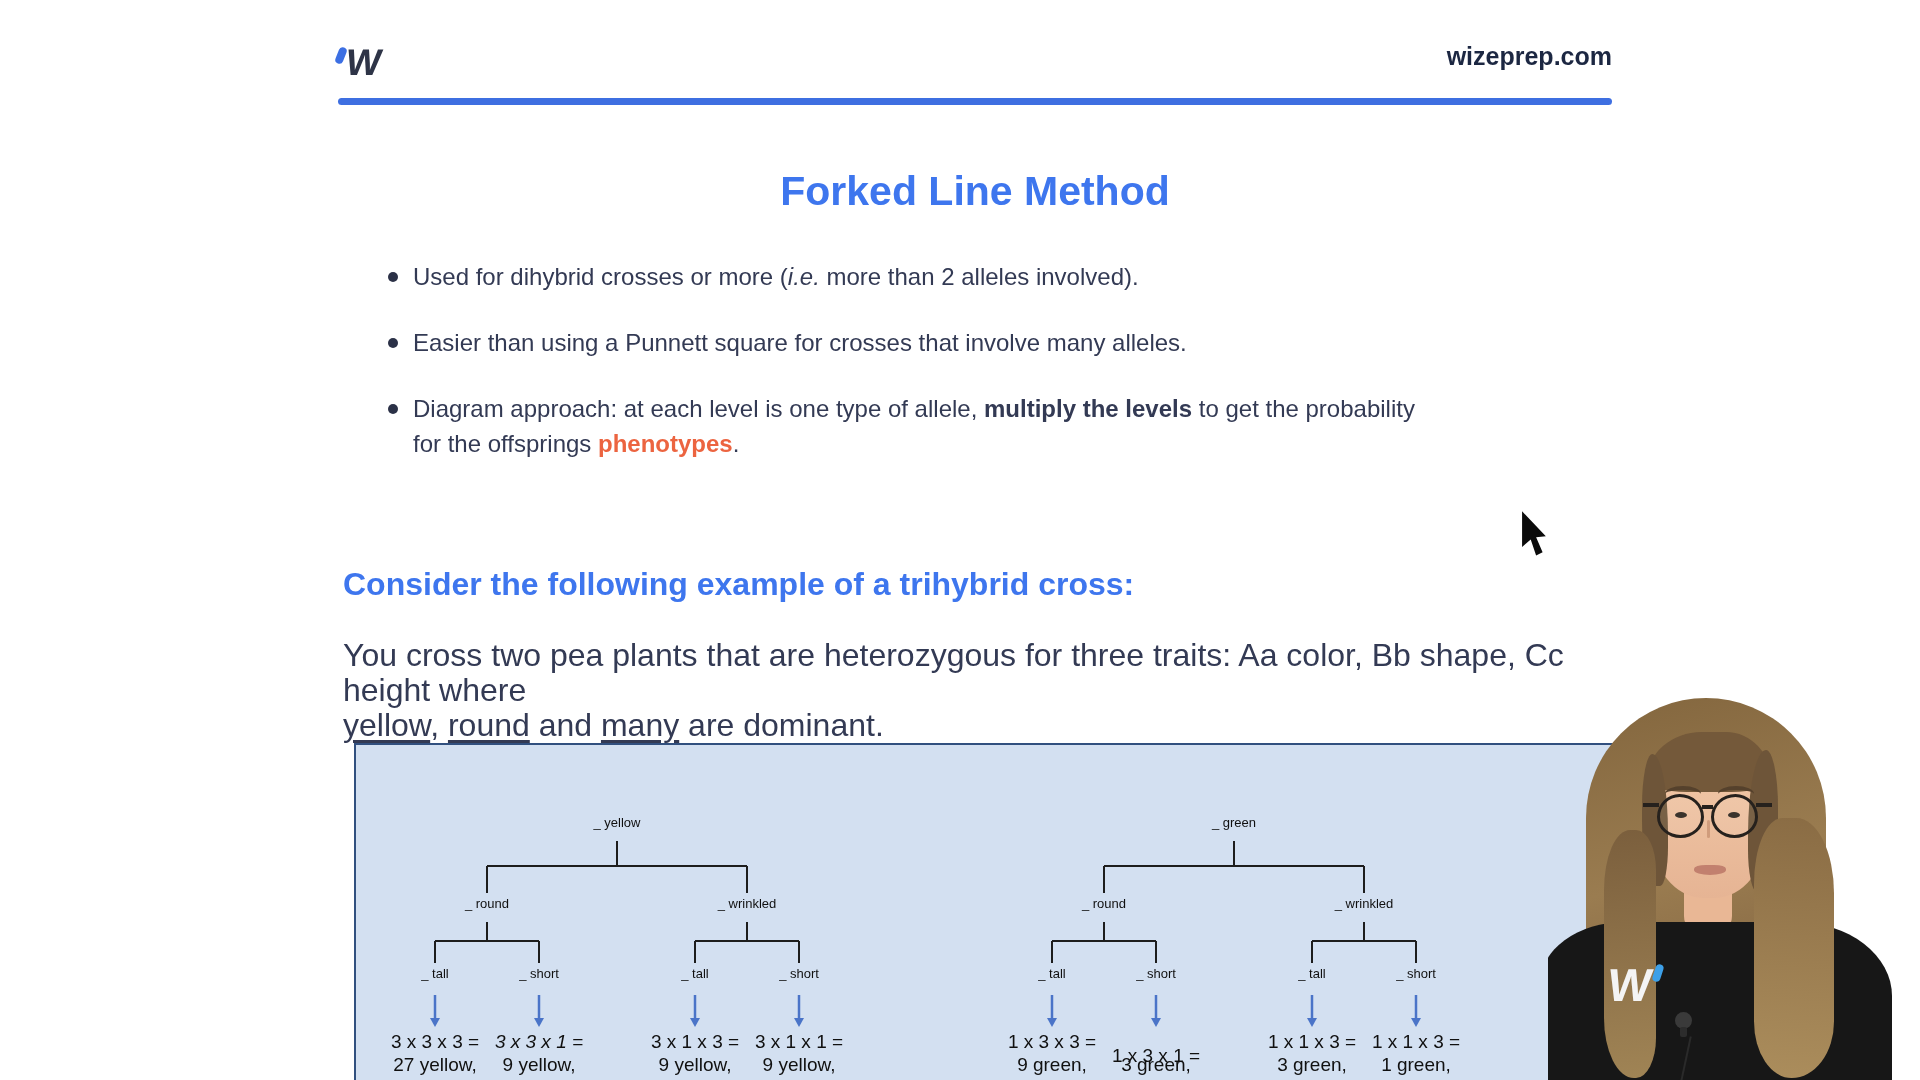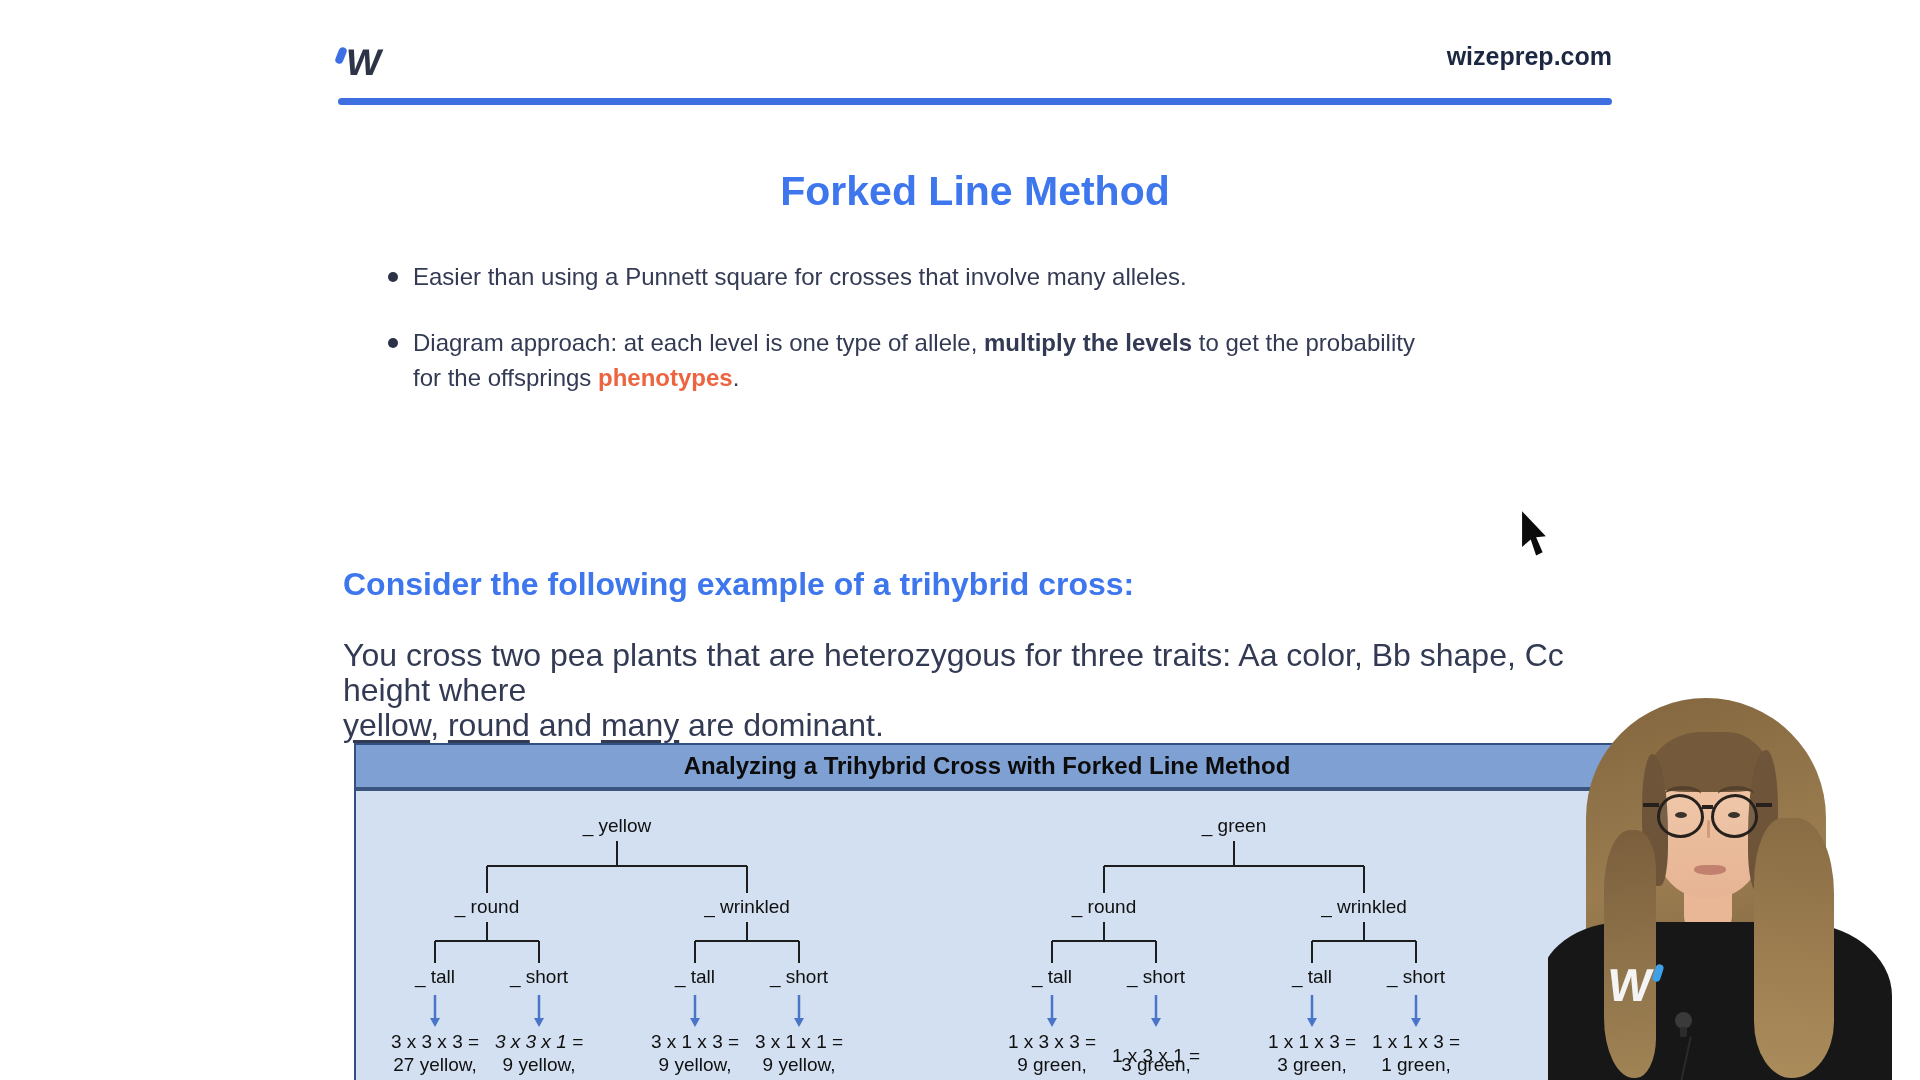--- a/index.html
+++ b/index.html
@@ -30,21 +30,21 @@
   .example-heading{position:absolute;left:343px;top:566px;font-size:32px;font-weight:700;color:#3e76ee;}
   .paragraph{position:absolute;left:343px;top:638px;width:1300px;font-size:32px;line-height:35px;color:#333a54;margin:0;}
 
   
   .dbox{position:absolute;left:354px;top:743px;width:1266px;height:337px;box-sizing:border-box;
         border:2px solid #31507f;border-bottom:none;background:#d3e0f1;}
   .dheader{height:42px;background:#7fa0d2;border-bottom:4px solid #3a5480;text-align:center;
            line-height:42px;font-size:24px;font-weight:700;color:#0c0c0c;}
   .tree-layer{position:absolute;left:0;top:0;width:1262px;height:335px;}
   #tree-svg{position:absolute;left:0;top:0;}
-  .tree-label{position:absolute;transform:translateX(-50%);font-size:19px;color:#101010;white-space:nowrap;}
+  .tree-label{position:absolute;transform:translateX(-50%);font-size:13px;color:#101010;white-space:nowrap;}
   .tree-formula{position:absolute;transform:translateX(-50%);font-size:19px;color:#101010;white-space:nowrap;text-align:center;}
 
   
   .presenter{position:absolute;left:1548px;top:692px;width:372px;height:388px;overflow:hidden;}
   .presenter div{position:absolute;}
   .hair-back{left:38px;top:6px;width:240px;height:382px;
              background:linear-gradient(165deg,#83663e 0%,#9a7c50 45%,#77593a 100%);
              border-radius:120px 120px 55px 60px;}
   .neck{left:136px;top:196px;width:48px;height:46px;background:#e9b795;border-radius:0 0 18px 18px;}
   .face{left:104px;top:56px;width:114px;height:150px;
@@ -94,29 +94,29 @@
   <div class="logo-wrap">
     <div class="logo-tick"></div>
     <div class="logo-w">W</div>
   </div>
   <div class="site-label">wizeprep.com</div>
   <div class="header-rule"></div>
 
   <div class="slide-title">Forked Line Method</div>
 
   <ul class="bullets">
+    <li><span>Used for dihybrid crosses or more (</span><span class="seg-italic">i.e.</span><span> more than 2 alleles involved).</span></li>
     <li><span>Easier than using a Punnett square for crosses that involve many alleles.</span></li>
     <li><span>Diagram approach: at each level is one type of allele, </span><span class="seg-bold">multiply the levels</span><span> to get the probability</span><br><span>for the offsprings </span><span class="seg-orange-bold">phenotypes</span><span>.</span></li>
   </ul>
 
   <div class="example-heading">Consider the following example of a trihybrid cross:</div>
   <p class="paragraph"><span>You cross two pea plants that are heterozygous for three traits: Aa color, Bb shape, Cc height where</span><br><span class="seg-underline">yellow</span><span>, </span><span class="seg-underline">round</span><span> and </span><span class="seg-underline">many</span><span> are dominant.</span></p>
 
   <div class="dbox">
-    <div class="dheader">Analyzing a Trihybrid Cross with Forked Line Method</div>
     <div class="tree-layer" id="tree-layer">
       <svg id="tree-svg" width="1262" height="335">
           <line x1="261" y1="96" x2="261" y2="121" stroke="#1d1d1d" stroke-width="2"></line>
           <line x1="131" y1="121" x2="391" y2="121" stroke="#1d1d1d" stroke-width="2"></line>
           <line x1="131" y1="121" x2="131" y2="148" stroke="#1d1d1d" stroke-width="2"></line>
           <line x1="131" y1="177" x2="131" y2="196" stroke="#1d1d1d" stroke-width="2"></line>
           <line x1="79" y1="196" x2="183" y2="196" stroke="#1d1d1d" stroke-width="2"></line>
           <line x1="79" y1="196" x2="79" y2="218" stroke="#1d1d1d" stroke-width="2"></line>
           <line x1="79" y1="250" x2="79" y2="274" stroke="#4a74c8" stroke-width="2.5"></line>
           <polygon points="74,273 84,273 79,282" fill="#4a74c8"></polygon>

